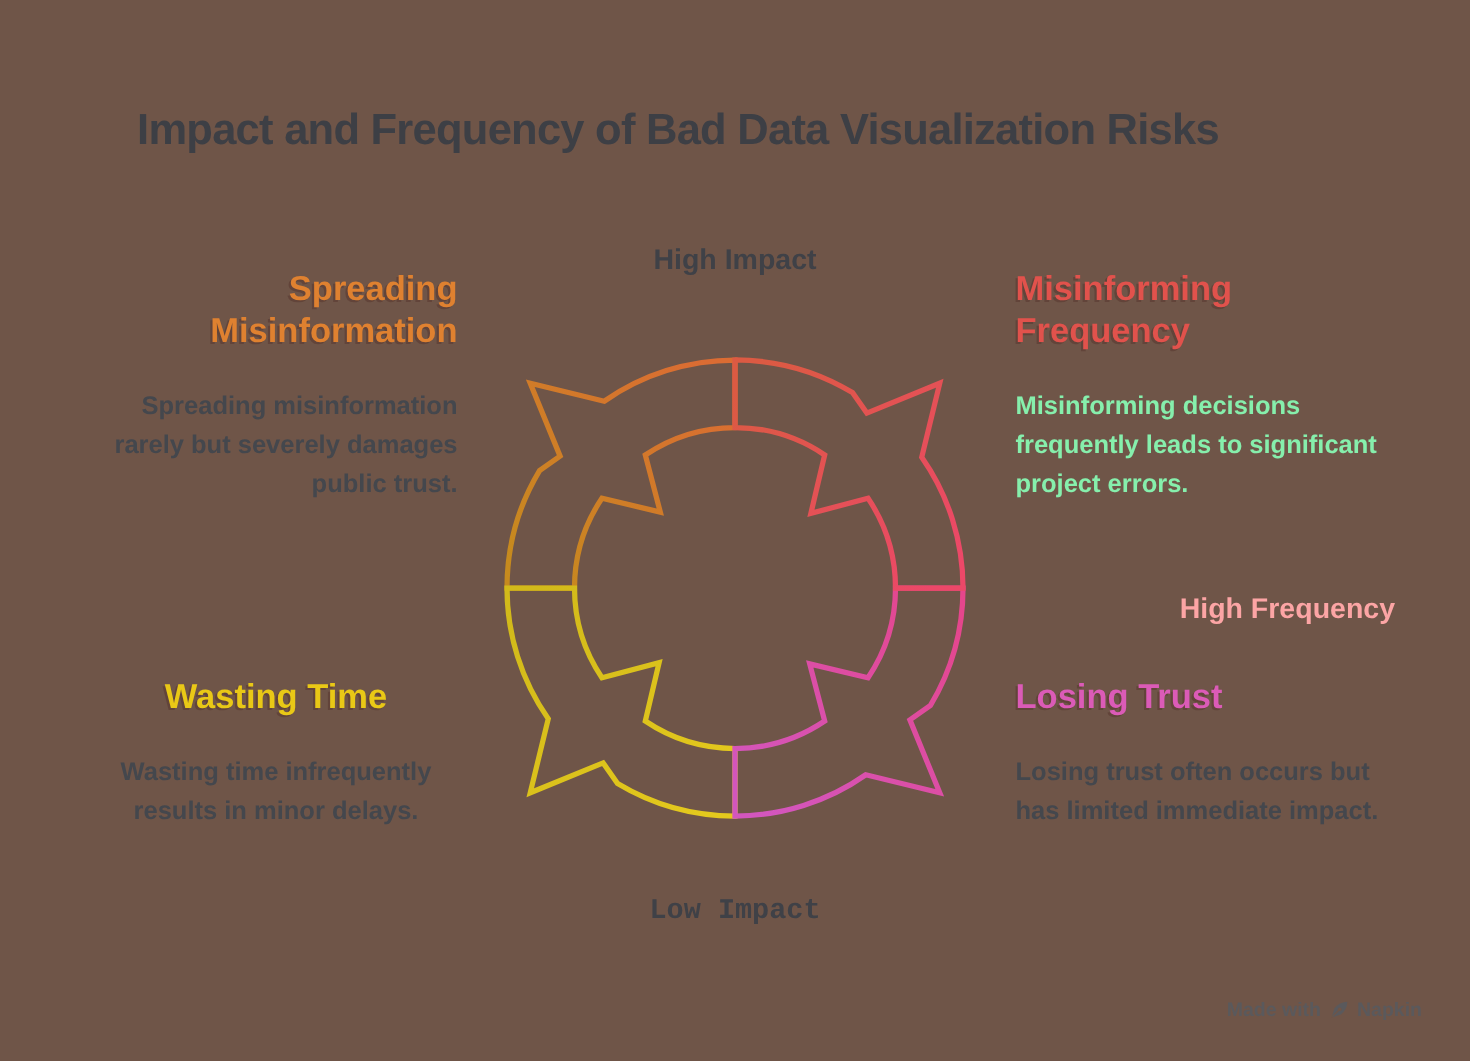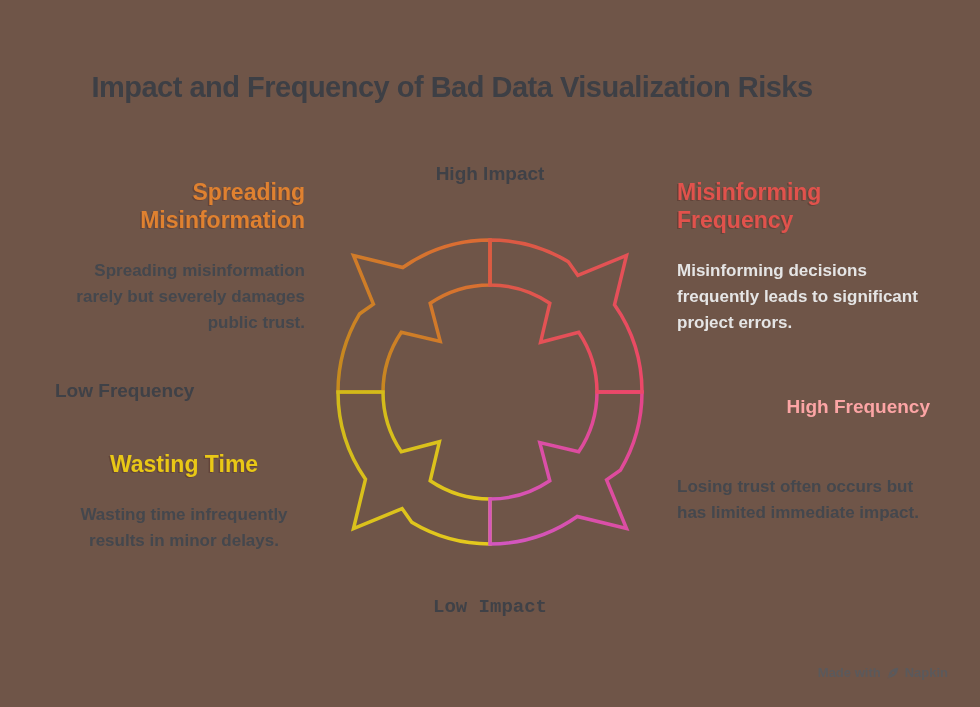--- a/index.html
+++ b/index.html
@@ -54,39 +54,39 @@
         </linearGradient>
       </defs>
   <path d="M 338.0 392.0 A 152 152 0 0 1 359.7 313.7 L 373.4 304.1 L 353.5 255.5 L 402.8 267.5 A 152 152 0 0 1 490.0 240.0 L 490.0 285.0 A 107 107 0 0 0 430.2 303.3 L 440.2 341.4 L 401.3 332.2 A 107 107 0 0 0 383.0 392.0 Z" fill="none" stroke="url(#grad-spreading-misinformation)" stroke-width="3.5" stroke-linejoin="miter"></path>
       <path d="M 490.0 544.0 A 152 152 0 0 1 411.7 522.3 L 402.1 508.6 L 353.5 528.5 L 365.5 479.2 A 152 152 0 0 1 338.0 392.0 L 383.0 392.0 A 107 107 0 0 0 401.3 451.8 L 439.4 441.8 L 430.2 480.7 A 107 107 0 0 0 490.0 499.0 Z" fill="none" stroke="url(#grad-wasting-time)" stroke-width="3.5" stroke-linejoin="miter"></path>
       <path d="M 642.0 392.0 A 152 152 0 0 1 620.3 470.3 L 606.6 479.9 L 626.5 528.5 L 577.2 516.5 A 152 152 0 0 1 490.0 544.0 L 490.0 499.0 A 107 107 0 0 0 549.8 480.7 L 539.8 442.6 L 578.7 451.8 A 107 107 0 0 0 597.0 392.0 Z" fill="none" stroke="url(#grad-losing-trust)" stroke-width="3.5" stroke-linejoin="miter"></path>
       <path d="M 490.0 240.0 A 152 152 0 0 1 568.3 261.7 L 577.9 275.4 L 626.5 255.5 L 614.5 304.8 A 152 152 0 0 1 642.0 392.0 L 597.0 392.0 A 107 107 0 0 0 578.7 332.2 L 540.6 342.2 L 549.8 303.3 A 107 107 0 0 0 490.0 285.0 Z" fill="none" stroke="url(#grad-misinforming-decisions)" stroke-width="3.5" stroke-linejoin="miter"></path>
     </svg>
 
   <div class="axis top" style="color: rgb(63, 65, 71);">High Impact</div>
   <div class="axis bottom" style="color: rgb(63, 65, 71);">Low Impact</div>
-  <div class="axis left" style="color: rgb(63, 65, 71);">Low Frequency</div>
   <div class="axis right" style="color: #fca5a5; margin-top: 16px;">High Frequency</div>
 
   <div class="quad tl">
     <h2 style="color: rgb(223, 129, 48);">Spreading Misinformation</h2>
     <p style="color: rgb(68, 71, 77);">Spreading misinformation rarely but severely damages public trust.</p>
   </div>
 
   <div class="quad tr">
     <h2 style="color: rgb(225, 82, 76);">Misinforming Frequency</h2>
-    <p style="color: #e5e5e5;">Misinforming decisions frequently leads to significant project errors.</p>
+    <p style="color: #86efac;">Misinforming decisions frequently leads to significant project errors.</p>
   </div>
 
   <div class="quad bl">
     <h2 style="color: rgb(233, 200, 22);">Wasting Time</h2>
     <p style="color: rgb(68, 71, 77);">Wasting time infrequently results in minor delays.</p>
   </div>
 
   <div class="quad br">
+    <h2 style="color: rgb(219, 91, 183);">Losing Trust</h2>
     <p style="color: rgb(68, 71, 77);">Losing trust often occurs but has limited immediate impact.</p>
   </div>
 
   <div class="watermark" style="color: rgb(89, 90, 94);">
     <span>Made with</span>
     <span>
       <svg width="14" height="14" viewBox="0 0 16 16">
         <path d="M2 14 L4.2 7 Q8 2.2 14 2 Q13.8 8 9 11.8 Z" fill="#595A5E"></path>
         <circle cx="8.2" cy="7.8" r="1.4" fill="#6F5548"></circle>
         <path d="M2 14 L7.4 8.6" stroke="#6F5548" stroke-width="0.9"></path>

